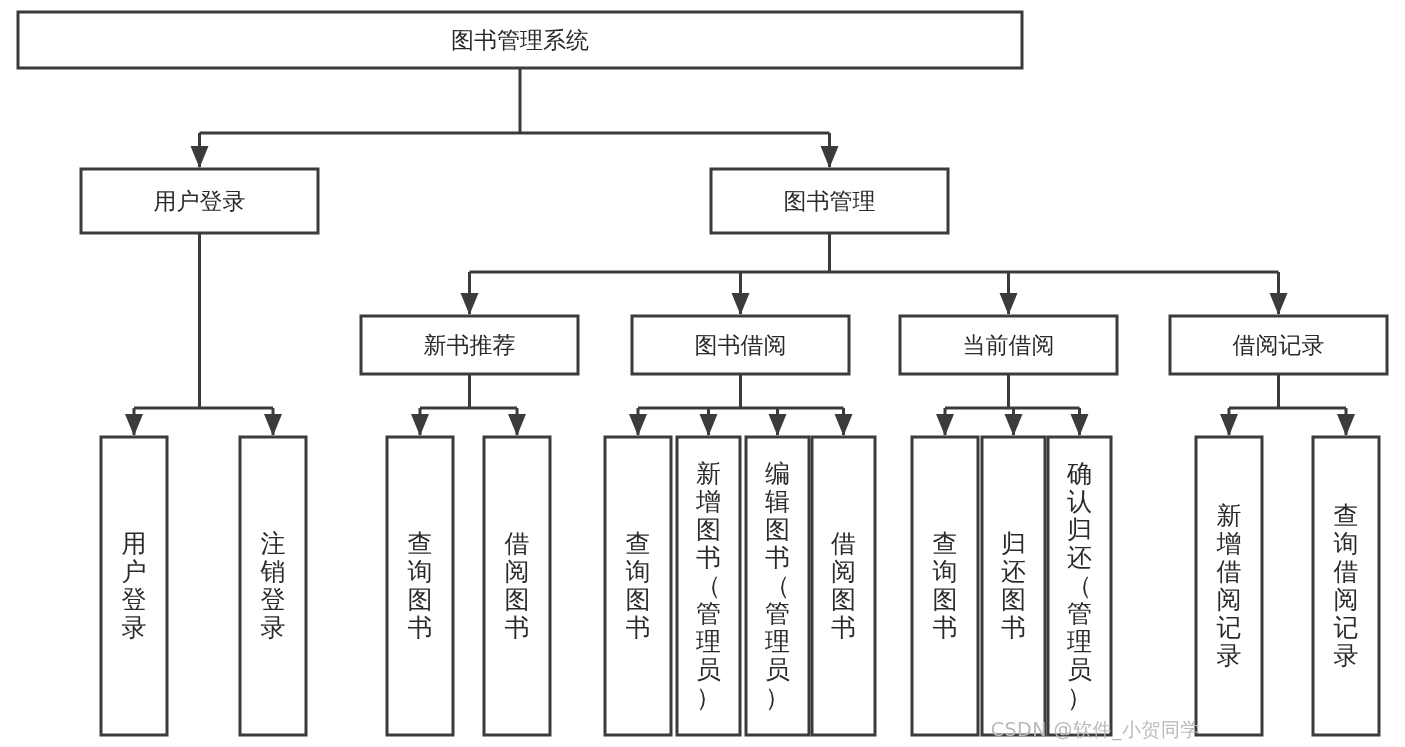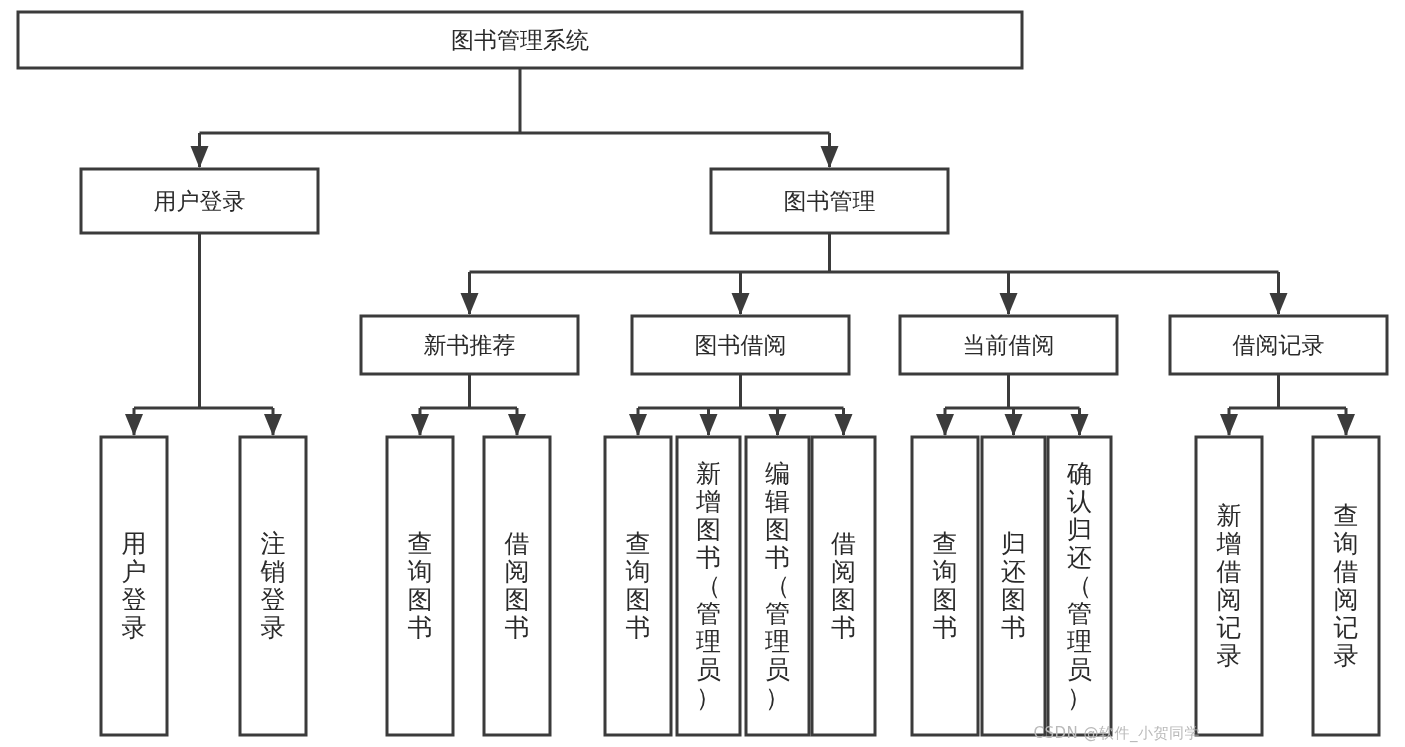--- a/index.html
+++ b/index.html
@@ -51,21 +51,21 @@
     fill: #2a2a2a;
     font-family: "DejaVu Sans", "Liberation Sans", sans-serif;
     font-size: 25px;
     text-anchor: middle;
   }
   .watermark {
     position: absolute;
     right: 8px;
     bottom: 4px;
     font-family: "DejaVu Sans", "Liberation Sans", sans-serif;
-    font-size: 15px;
+    font-size: 19px;
     color: #b9b9b9;
     letter-spacing: 0.5px;
     white-space: nowrap;
     pointer-events: none;
   }
 </style>
 </head>
 <body>
 
 <div id="diagram-root">

